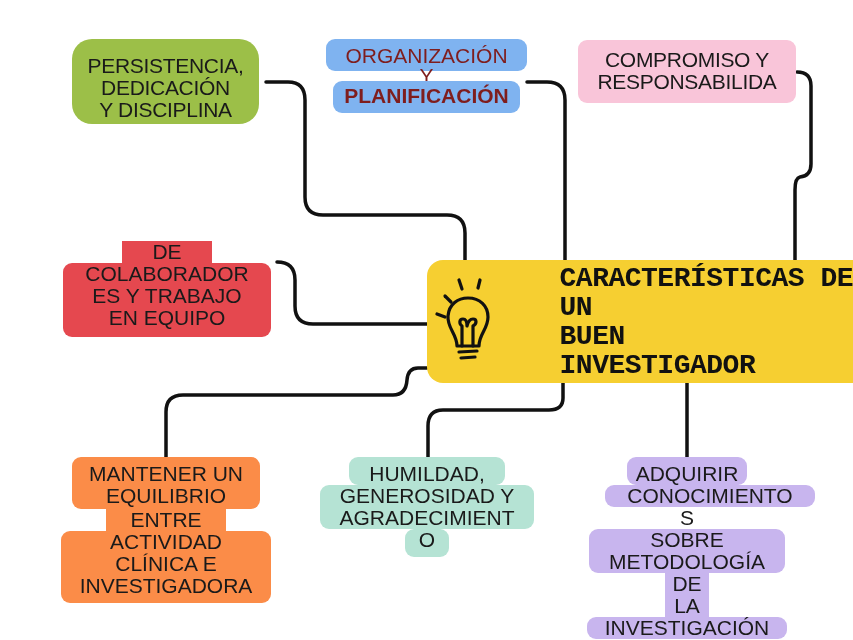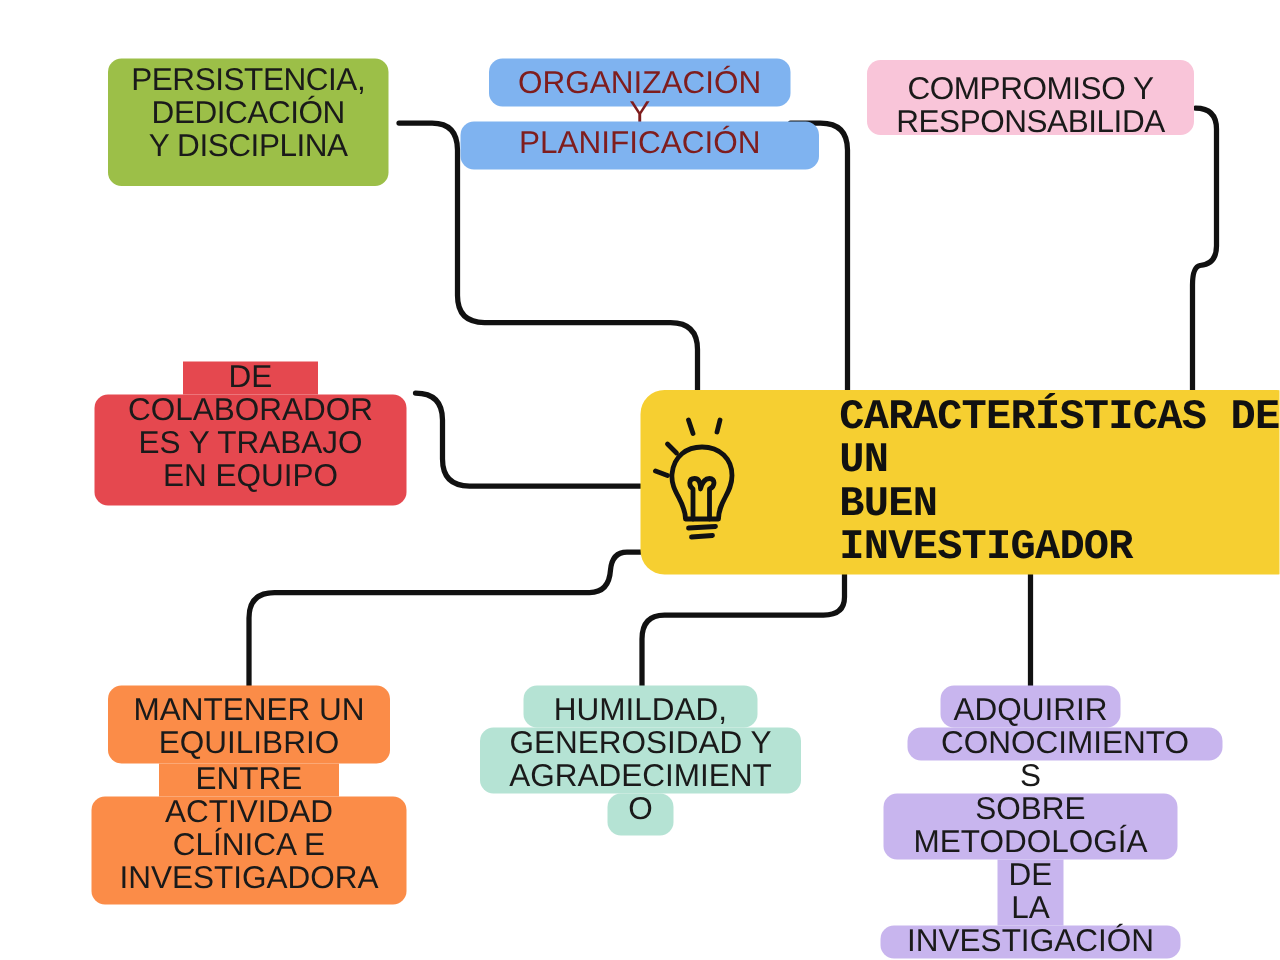--- a/index.html
+++ b/index.html
@@ -54,37 +54,37 @@
     </g>
   </svg>
   <div class="title">
     <span class="line">CARACTERÍSTICAS DE</span>
     <span class="line">UN</span>
     <span class="line">BUEN</span>
     <span class="line">INVESTIGADOR</span>
   </div>
 </div>
 
-<div class="node pill" style="left:72px; top:39px; width:187px; height:85px; background:#9cbf48; padding-top:4px;">
+<div class="node pill" style="left:72px; top:39px; width:187px; height:85px; background:#9cbf48; padding-top:16px;border-radius:20px;">
   <span class="line">PERSISTENCIA,</span>
   <span class="line">DEDICACIÓN</span>
   <span class="line">Y DISCIPLINA</span>
 </div>
 
 <div class="node stack" style="left:326px; top:39px; width:201px; font-size:21px; line-height:22px; color:#7f1d1d;">
   <div class="row" style="background:#7fb3f0; width:201px; box-sizing:border-box; padding-top:6px; padding-bottom:4px;">
     <span class="line">ORGANIZACIÓN</span>
   </div>
   <span class="line" style="margin-top:-6px;">Y</span>
-  <div class="row" style="background:#7fb3f0; width:239px; box-sizing:border-box; padding-top:4px; padding-bottom:6px; margin-top:-6px;">
+  <div class="row" style="background:#7fb3f0; width:187px; box-sizing:border-box; padding-top:4px; padding-bottom:6px; margin-top:-6px;font-weight:bold;">
     <span class="line">PLANIFICACIÓN</span>
   </div>
 </div>
 
-<div class="node pill" style="left:578px; top:40px; width:218px; height:50px; background:#f9c5d9; padding-top:9px;">
+<div class="node pill" style="left:578px; top:40px; width:218px; height:63px; background:#f9c5d9; padding-top:9px;">
   <span class="line">COMPROMISO Y</span>
   <span class="line">RESPONSABILIDA</span>
 </div>
 
 <div class="node stack" style="left:58px; top:241px; width:218px; font-size:21px; line-height:22px; color:#1a1a1a;">
   <div class="row" style="background:#e5484f; width:90px; box-sizing:border-box; padding:0; border-radius:0;">
     <span class="line">DE</span>
   </div>
   <div class="row" style="background:#e5484f; width:208px; box-sizing:border-box; padding-top:0; padding-bottom:8px;">
     <span class="line">COLABORADOR</span>

